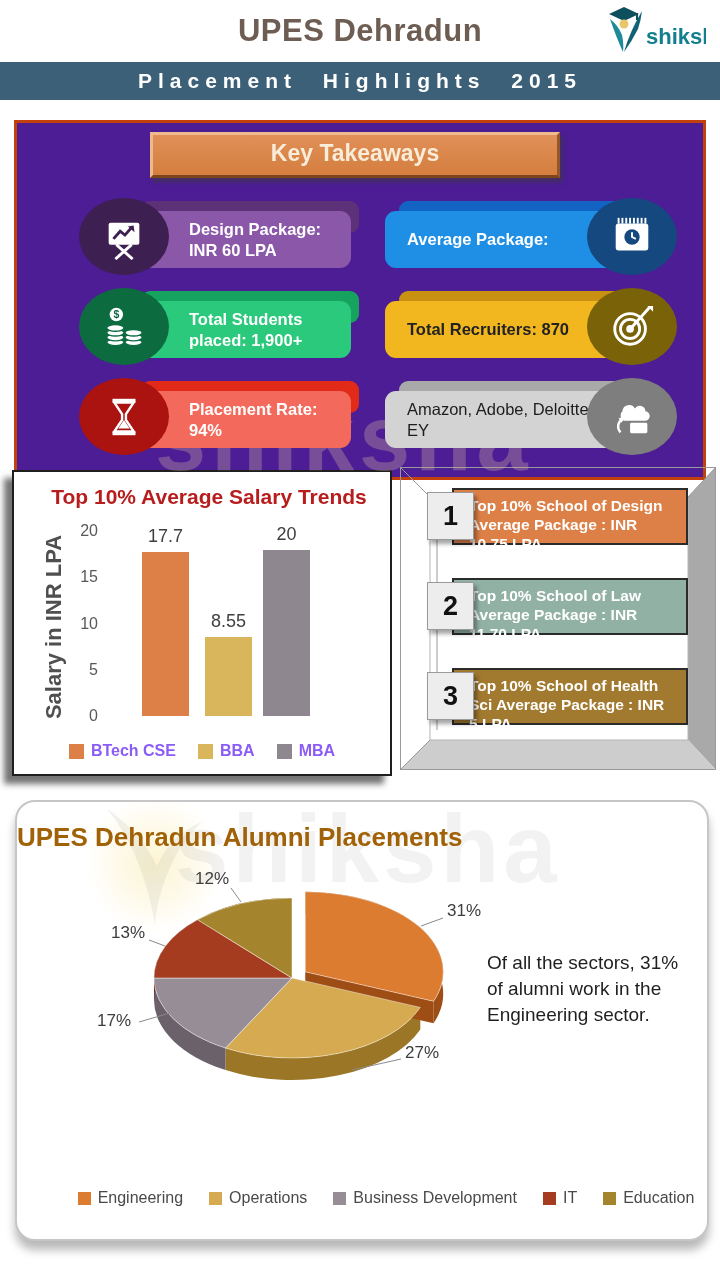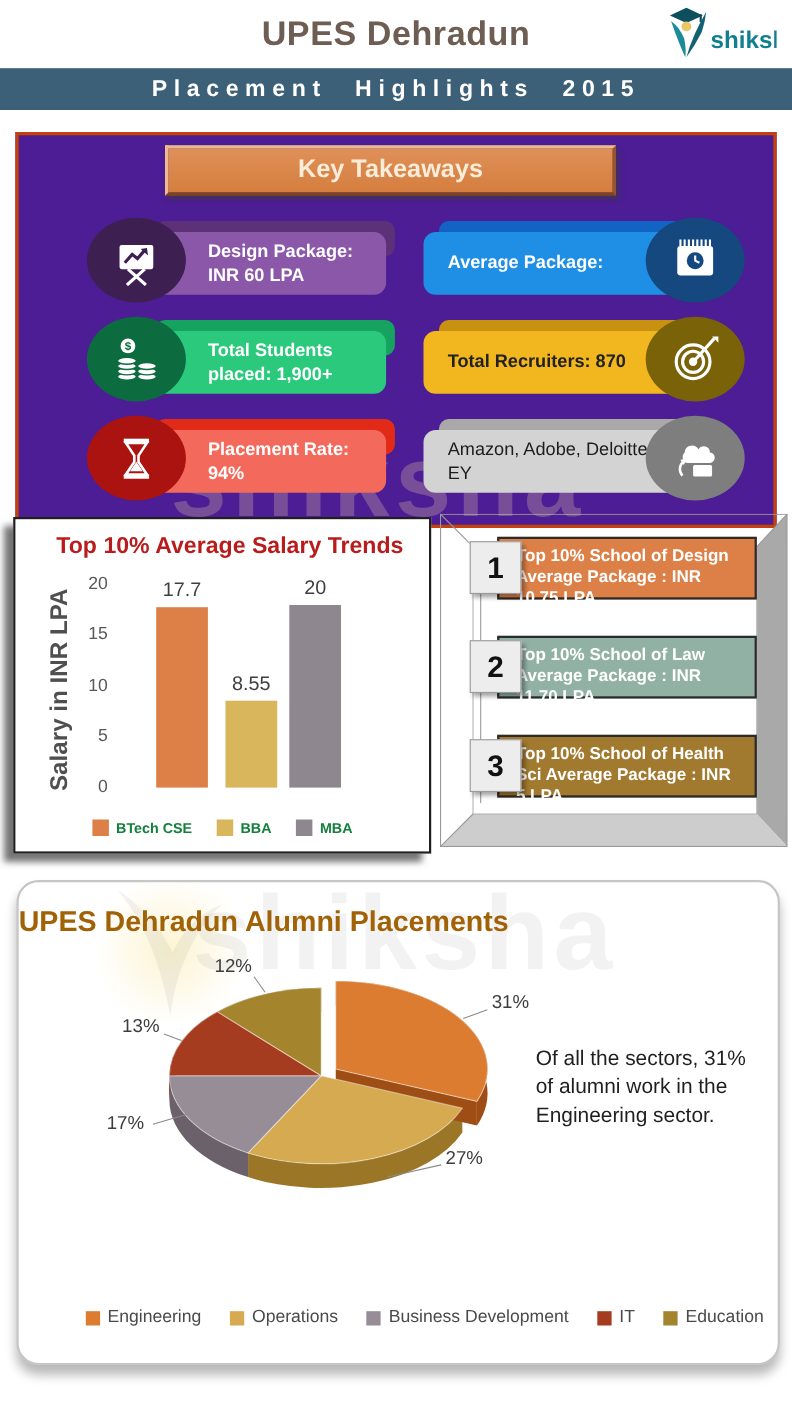--- a/index.html
+++ b/index.html
@@ -55,21 +55,21 @@
     transform:rotate(-90deg);font-size:22px;font-weight:bold;color:#4f4f4f;}
   .bar{position:absolute;}
   .bar-val{position:absolute;font-size:18px;color:#3f3f3f;text-align:center;}
   .ytick{position:absolute;left:44px;width:40px;text-align:right;font-size:16px;
     color:#595959;line-height:20px;}
   .bar-legend{position:absolute;bottom:14px;left:0;width:100%;display:flex;
     justify-content:center;gap:22px;align-items:center;}
   .leg-item{display:flex;align-items:center;gap:7px;}
   .leg-item .sq{display:inline-block;}
   .bar-legend .sq{width:15px;height:15px;}
-  .bar-legend .leg-lb{font-size:13px;font-weight:bold;color:#15803d;}
+  .bar-legend .leg-lb{font-size:16px;font-weight:bold;color:#8b5cf6;}
 
   
   .steps-panel{position:absolute;top:467px;left:400px;width:316px;height:303px;}
   .steps-frame{position:absolute;top:0;left:0;}
   .step-row{position:absolute;left:0;width:100%;height:66px;}
   .step-box{position:absolute;left:52px;right:28px;top:0;height:57px;background:var(--c);
     border:2px solid #2b2b2b;box-sizing:border-box;padding:6px 10px 0 15px;
     color:#fff;font-size:15.5px;font-weight:bold;line-height:19px;}
   .step-num{position:absolute;left:27px;top:4px;width:45px;height:46px;background:#ededed;
     border:1px solid #9a9a9a;box-shadow:3px 4px 4px rgba(0,0,0,0.35);

